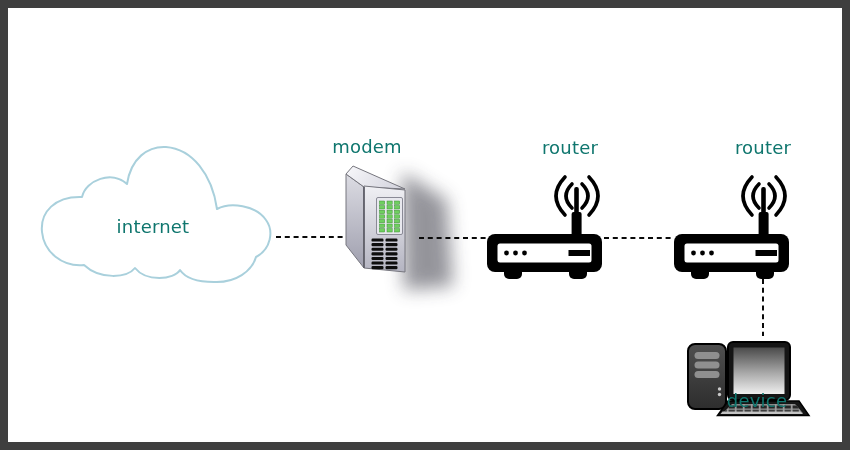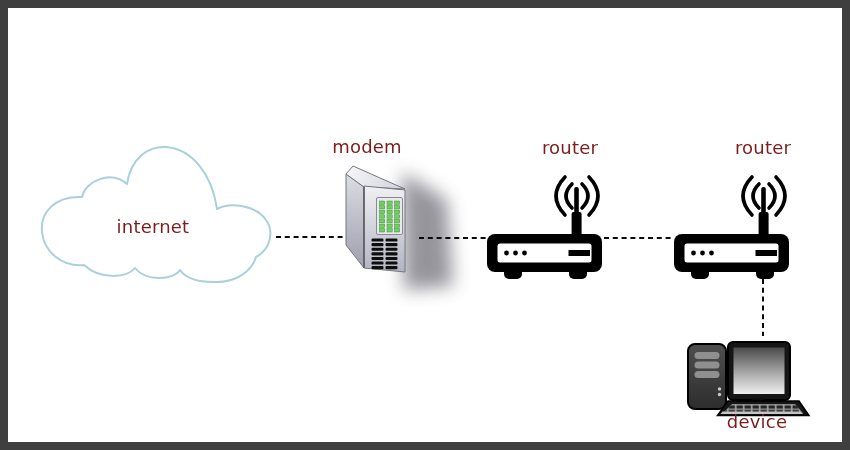--- a/index.html
+++ b/index.html
@@ -7,21 +7,21 @@
     position:relative;width:850px;height:450px;background:#ffffff;
     overflow:hidden;font-family:"DejaVu Sans","Liberation Sans",sans-serif;
   }
   .frame-border{
     position:absolute;inset:0;border:8px solid #3f3f3f;
     box-sizing:border-box;z-index:10;pointer-events:none;
   }
   .diagram-svg{position:absolute;left:0;top:0;z-index:1;}
   .node-label{
     position:absolute;transform:translate(-50%,-50%);
-    font-size:18px;color:#7f1d1d;white-space:nowrap;z-index:5;
+    font-size:18px;color:#0f766e;white-space:nowrap;z-index:5;
     letter-spacing:0.2px;
   }
 </style>
 </head>
 <body>
 
 <div class="stage">
 
   <svg class="diagram-svg" width="850" height="450" viewBox="0 0 850 450">
     <defs>
@@ -166,16 +166,16 @@
       <line x1="419" y1="238" x2="486" y2="238"></line>
       <line x1="604" y1="238" x2="671" y2="238"></line>
       <line x1="763" y1="279" x2="763" y2="336"></line>
     </g>
   </svg>
 
   <div class="node-label" style="left:153px;top:226px;text-align:center;">internet</div>
   <div class="node-label" style="left:367px;top:146px;">modem</div>
   <div class="node-label" style="left:570px;top:147px;">router</div>
   <div class="node-label" style="left:763px;top:147px;">router</div>
-  <div class="node-label" style="left:757px;top:421px;">device</div>
+  <div class="node-label" style="left:757px;top:400px;">device</div>
 
   <div class="frame-border"></div>
 </div>
 
 </body></html>

